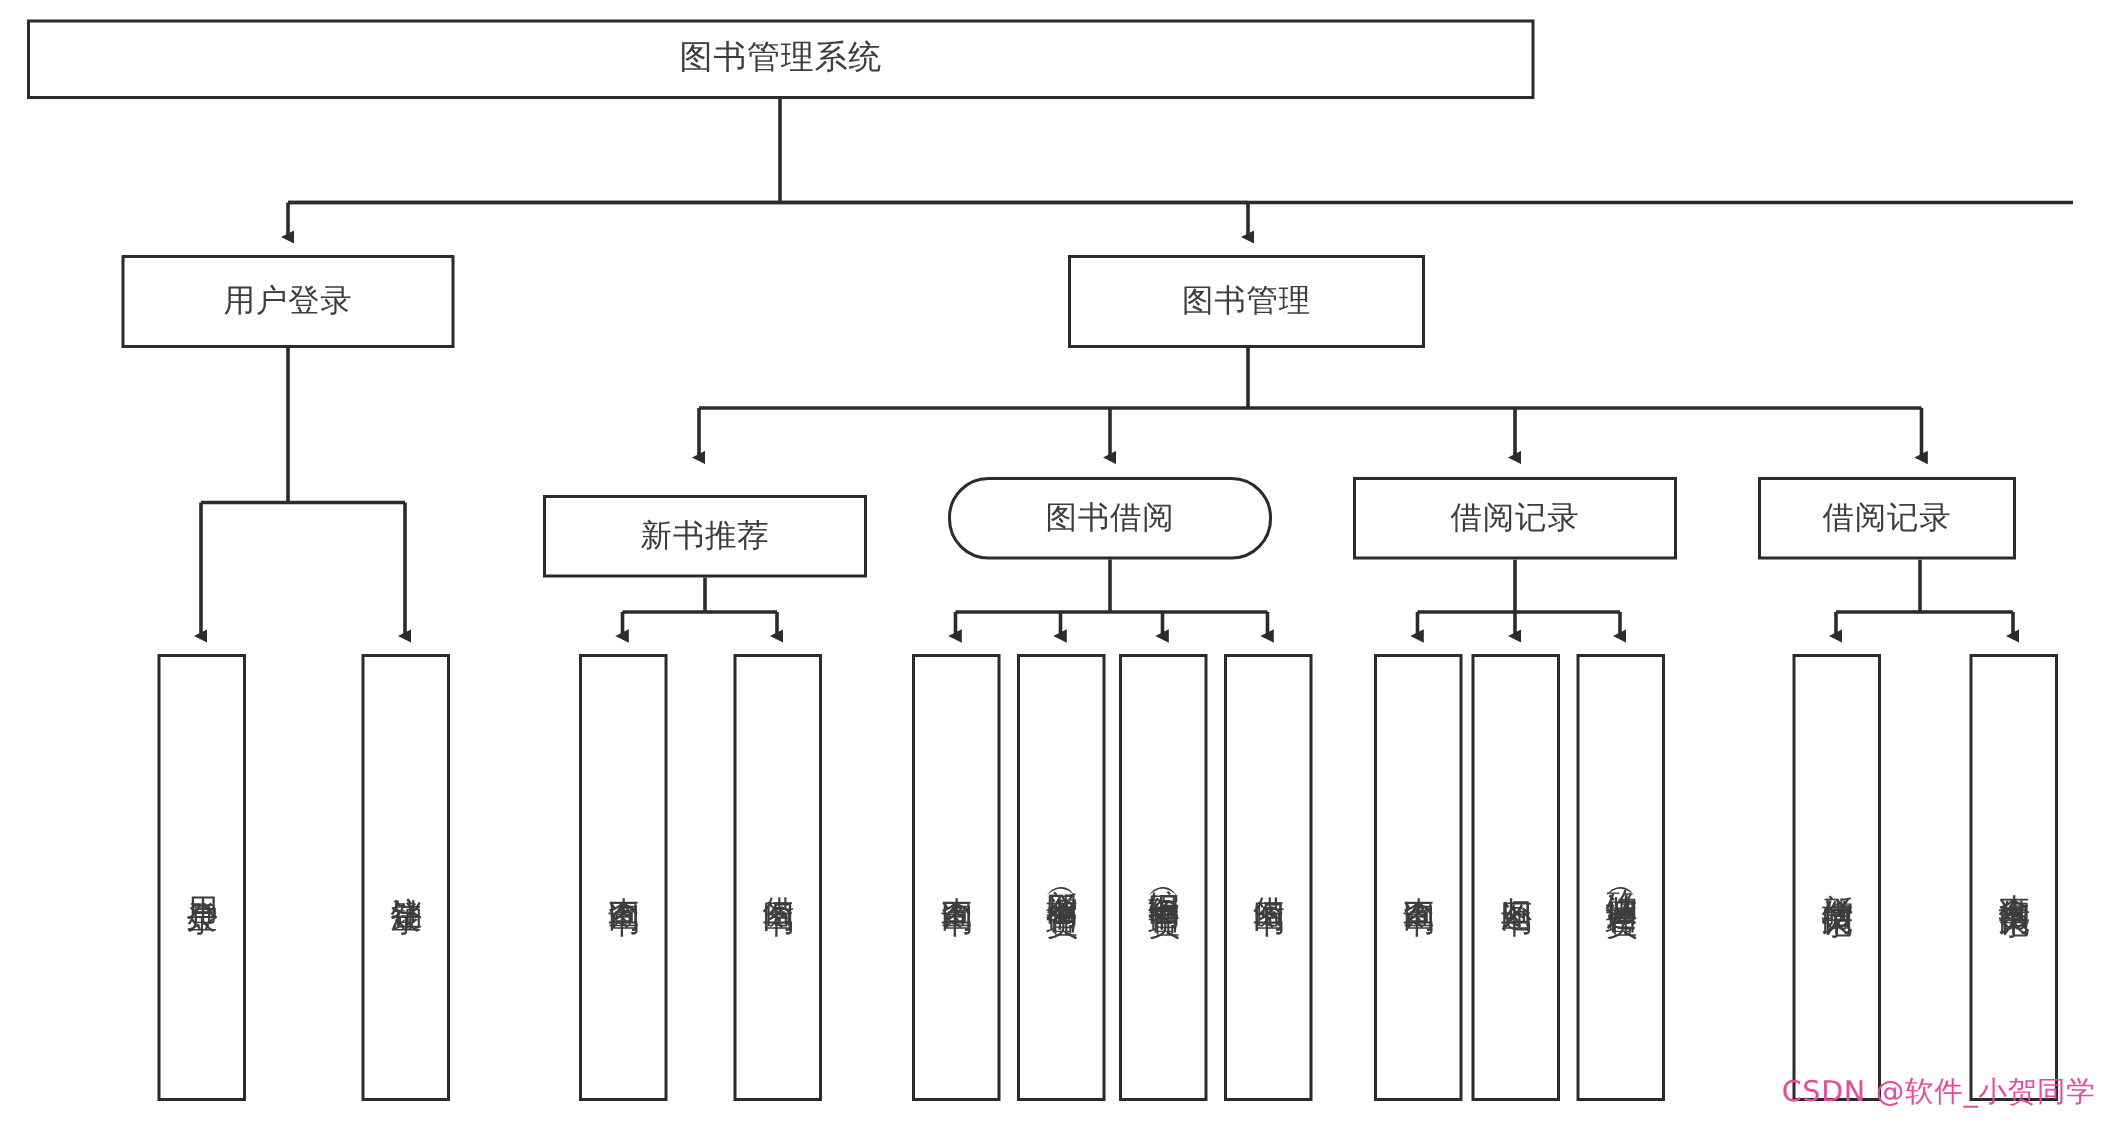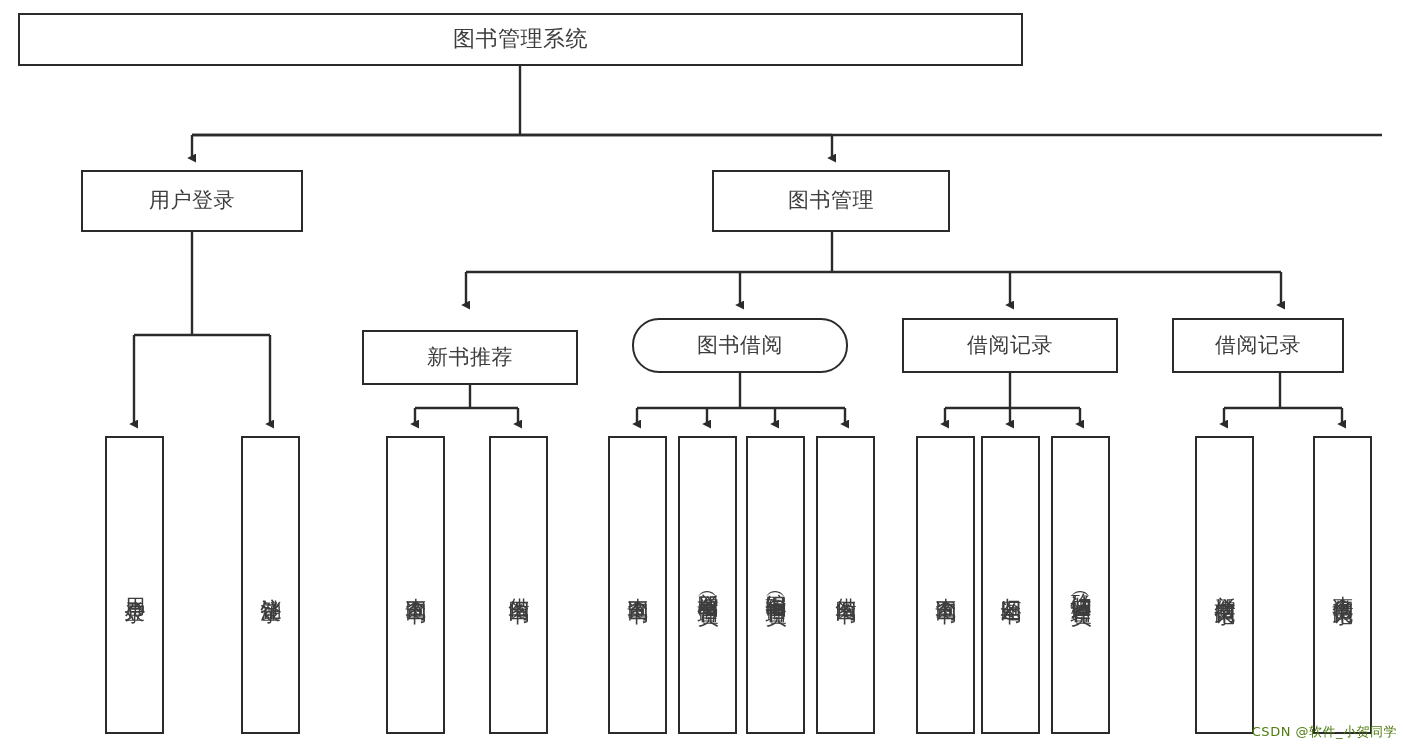--- a/index.html
+++ b/index.html
@@ -53,22 +53,22 @@
     font-size: 21px;
     line-height: 1.28;
     letter-spacing: 2px;
     white-space: nowrap;
     text-align: center;
   }
   .watermark {
     position: absolute;
     right: 8px;
     bottom: 6px;
-    font-size: 13px;
-    color: #4d7c0f;
+    font-size: 19px;
+    color: #ec4899;
     letter-spacing: 0.5px;
     white-space: nowrap;
     user-select: none;
   }
 </style>
 </head>
 <body>
 
 <div id="diagram-root">
 

